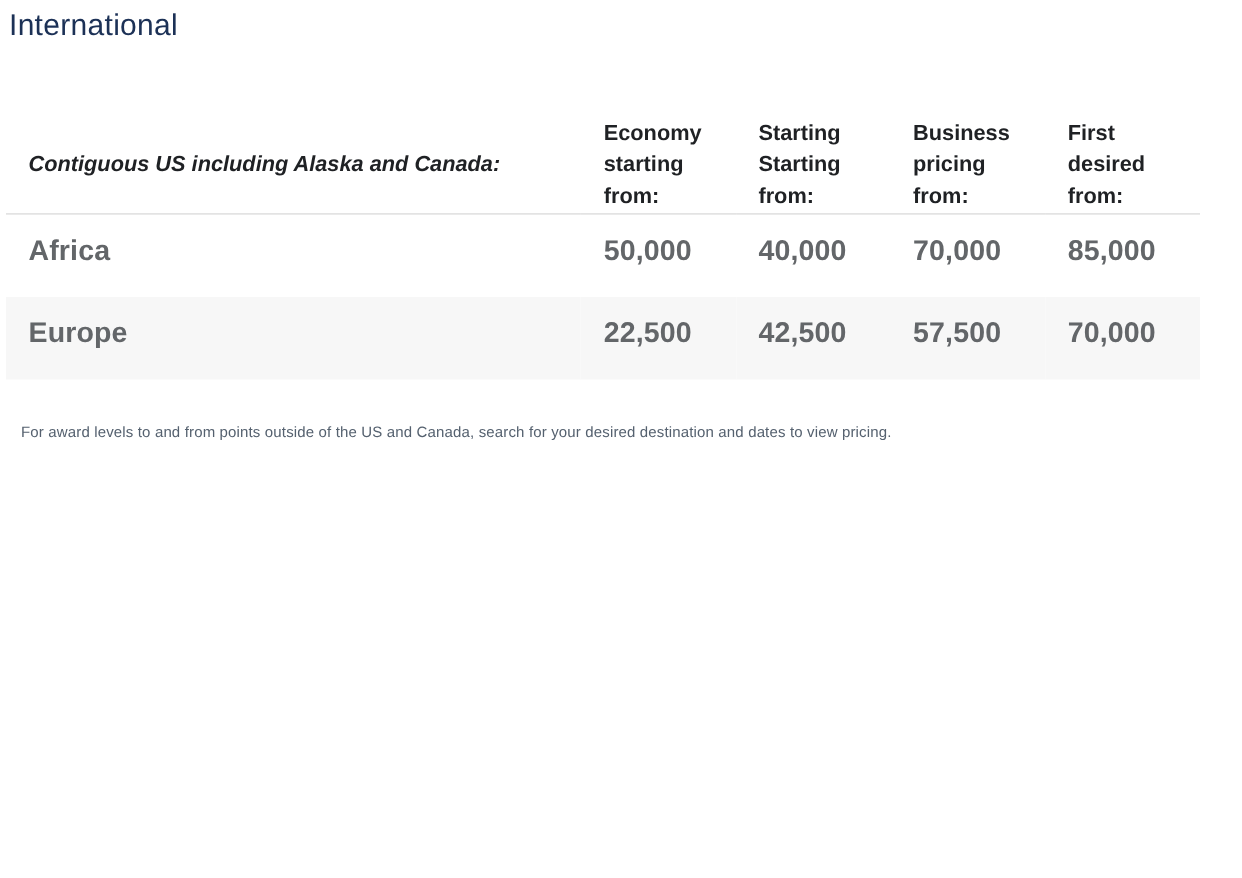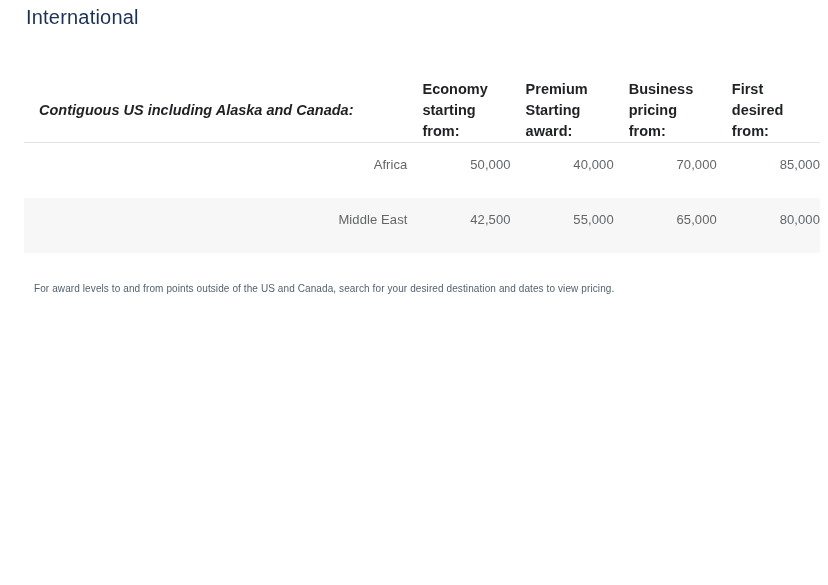--- a/index.html
+++ b/index.html
@@ -11,21 +11,21 @@
     --stripe:#f7f7f7;
     --divider:#e3e3e3;
   }
   *{box-sizing:border-box;margin:0;padding:0;}
   html,body{
     width:828px;height:585px;
     background:var(--background);
     font-family:"Liberation Sans", sans-serif;
     overflow:hidden;
   }
-  .page{padding:6px 14px 0 24px;}
+  .page{padding:6px 14px 0 4px;}
   .page-title{
     margin-left:2px;
     font-size:20px;
     font-weight:500;
     letter-spacing:.2px;
     color:var(--title);
     line-height:23px;
   }
   table.award-table{
     width:796px;
@@ -45,25 +45,24 @@
     line-height:21px;
     padding-left:15px;
     border-bottom:1px solid var(--divider);
   }
   thead th .wrap{display:inline-block;max-width:72px;margin-top:48px;}
   thead th.region-header .wrap{max-width:none;font-style:italic;}
   tbody td{
     height:55px;
     vertical-align:top;
     padding:14px 0 0 15px;
-    font-size:13px;
-    font-weight:400;
+    font-size:19px;
+    font-weight:700;
     color:var(--body-text);
     letter-spacing:.1px;
-    text-align:right;
   }
   tbody tr:nth-child(even){background:var(--stripe);}
   .footnote{
     margin:27px 0 0 10px;
     font-size:10px;
     color:var(--footnote-text);
     letter-spacing:.1px;
     line-height:17px;
   }
 </style>
@@ -79,38 +78,38 @@
       <col class="region-col">
       <col class="value-col">
       <col class="value-col">
       <col class="value-col">
       <col class="value-col">
     </colgroup>
     <thead>
       <tr>
         <th class="region-header"><span class="wrap">Contiguous US including Alaska and Canada:</span></th>
         <th><span class="wrap">Economy starting from:</span></th>
-        <th><span class="wrap">Premium Starting award:</span></th>
+        <th><span class="wrap">Starting Starting from:</span></th>
         <th><span class="wrap">Business pricing from:</span></th>
         <th><span class="wrap">First desired from:</span></th>
       </tr>
     </thead>
     <tbody>
       <tr>
         <td>Africa</td>
         <td>50,000</td>
         <td>40,000</td>
         <td>70,000</td>
         <td>85,000</td>
       </tr>
       <tr>
-        <td>Middle East</td>
+        <td>Europe</td>
+        <td>22,500</td>
         <td>42,500</td>
-        <td>55,000</td>
-        <td>65,000</td>
-        <td>80,000</td>
+        <td>57,500</td>
+        <td>70,000</td>
       </tr>
     </tbody>
   </table>
 
   <p class="footnote">For award levels to and from points outside of the US and Canada, search for your desired destination and dates to view pricing.</p>
 
 </div>
 
 </body></html>

